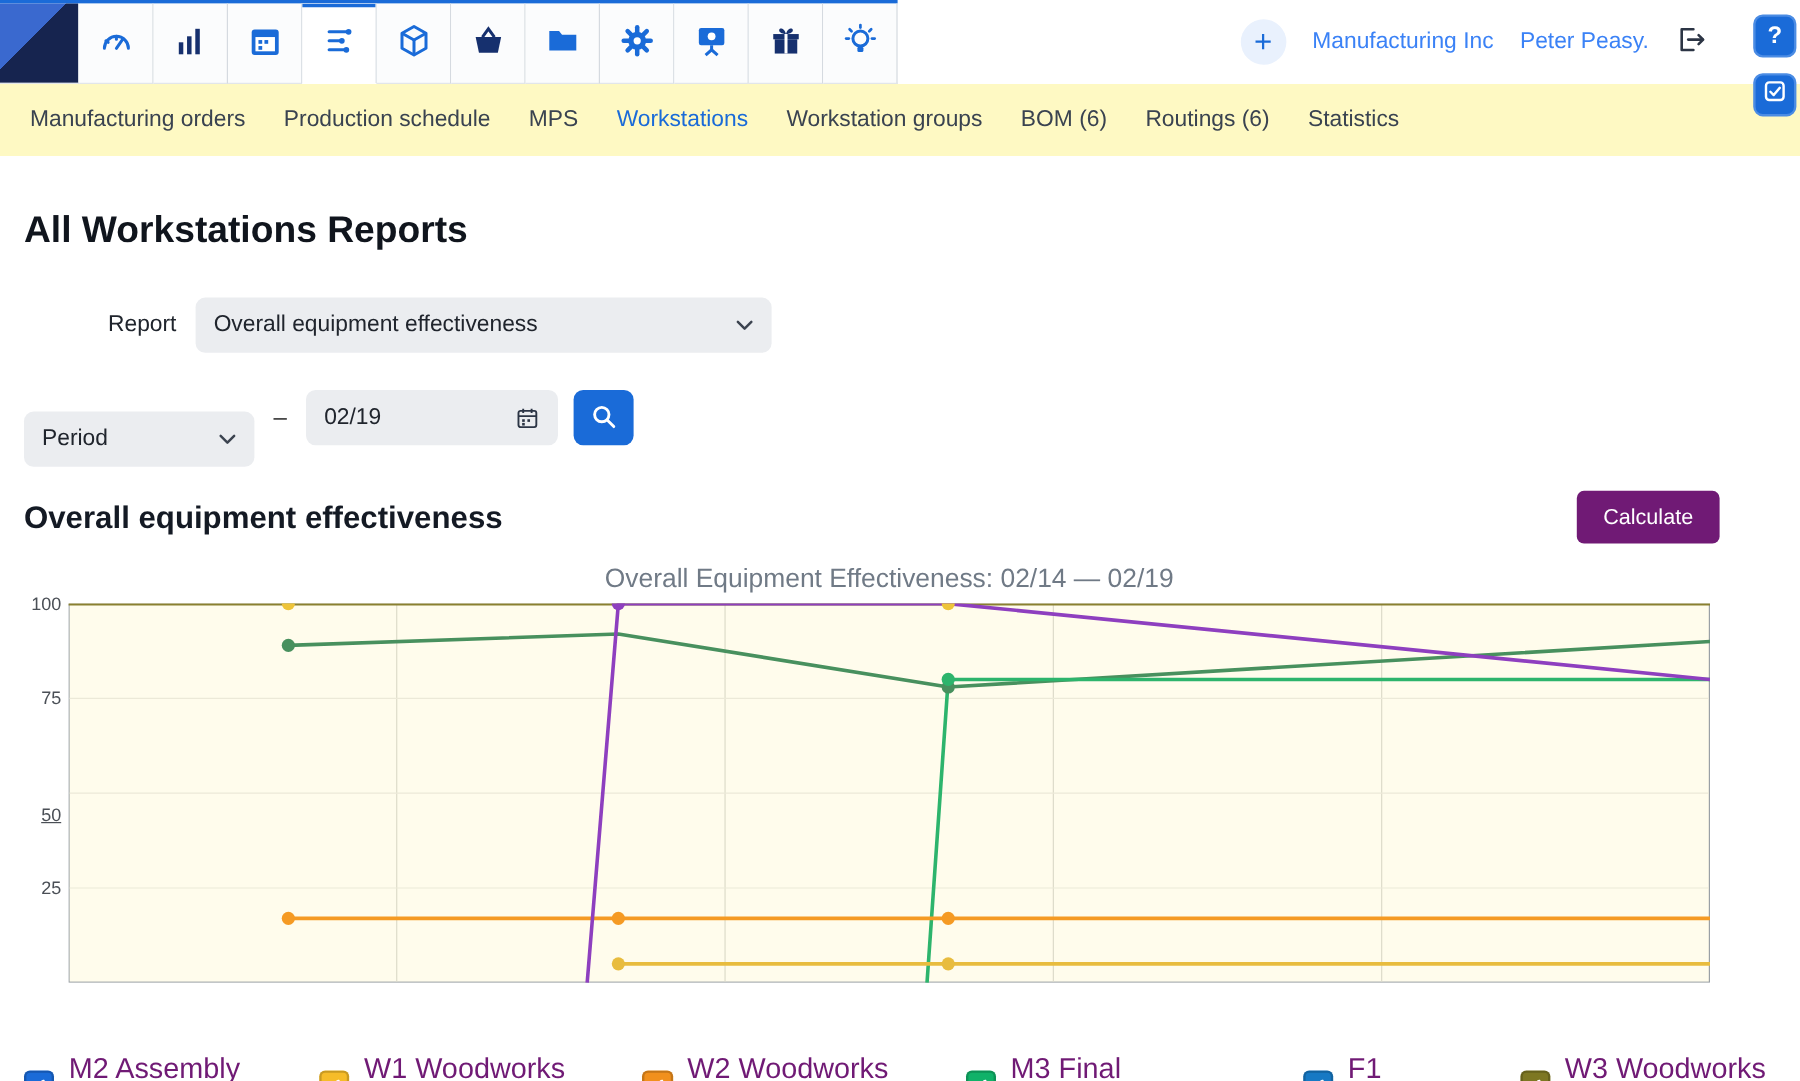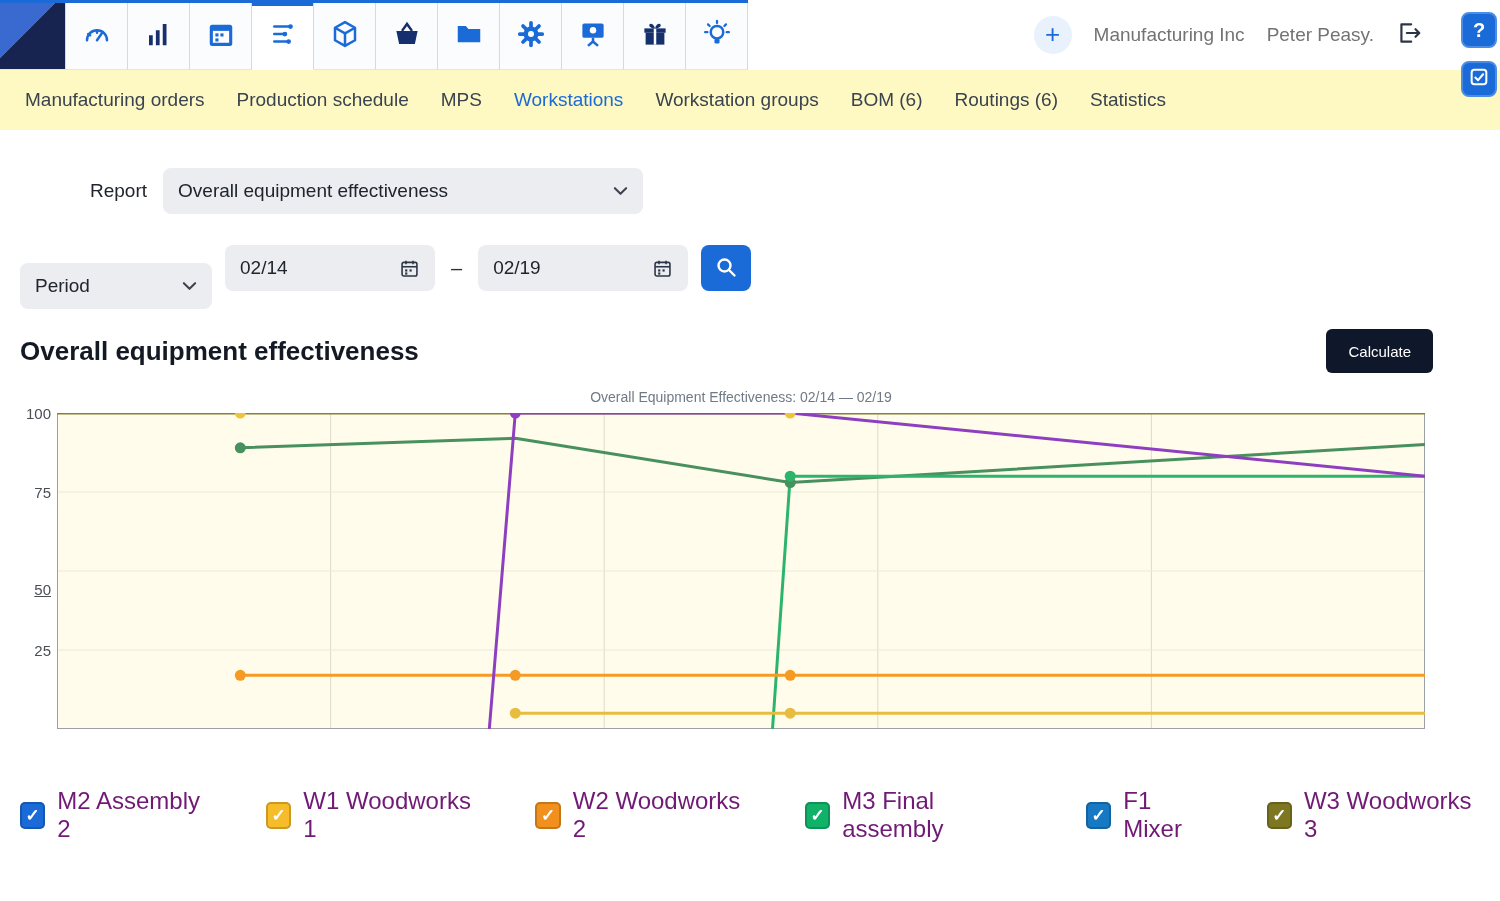--- a/index.html
+++ b/index.html
@@ -11,21 +11,21 @@
   .tiles { display:flex; border-top:3px solid #1a6bd8; }
   .tile { width:62px; height:67px; border-right:1px solid #d5dae0; border-bottom:1px solid #e2e6ea;
     display:flex; align-items:center; justify-content:center; background:#fbfcfd; cursor:pointer; }
   .tile svg { width:30px; height:30px; }
   .tile.active { background:#fff; border-bottom:1px solid #fff; box-shadow: inset 0 3px 0 #1a6bd8; }
   .tile.logo { width:66px; background:linear-gradient(135deg,#3a69cf 0%,#3a69cf 42%,#16244f 42%);
     border-right:1px solid #d5dae0; }
   .topbar-right { margin-left:auto; display:flex; align-items:center; gap:22px; padding-right:78px; }
   .add-btn { width:38px; height:38px; border-radius:50%; background:#e9f1fd; color:#1a6bd8;
     font-size:26px; line-height:36px; text-align:center; cursor:pointer; }
-  .company, .user { font-size:19px; color:#737373; cursor:pointer; }
+  .company, .user { font-size:19px; color:#3b82f6; cursor:pointer; }
   .logout svg { width:26px; height:26px; }
 
   .float-btns { position:absolute; top:12px; right:3px; display:flex; flex-direction:column; gap:13px; z-index:10; }
   .float-btn { width:36px; height:36px; background:#1a6bd8; border:2px solid #4b8ce4; border-radius:8px;
     color:#fff; font-size:20px; font-weight:bold; display:flex; align-items:center; justify-content:center; cursor:pointer; }
   .float-btn svg { width:22px; height:22px; }
 
   
   .nav { height:60px; background:#fef9c3; display:flex; align-items:center; padding:0 12px; gap:6px; }
   .nav-item { font-size:19px; color:#3a4350; padding:0 13px; cursor:pointer; white-space:nowrap; }
@@ -47,26 +47,26 @@
   .period-row { display:flex; align-items:center; gap:13px; margin-top:13px; }
   .period-select { width:192px;margin-top:36px; }
   .date-input { width:210px; }
   .dash { font-size:20px; color:#333; padding:0 3px; }
   .search-btn { width:50px; height:46px; background:#1a6bd8; border:none; border-radius:8px;
     display:flex; align-items:center; justify-content:center; cursor:pointer; }
   .search-btn svg { width:24px; height:24px; }
 
   .section-row { display:flex; align-items:center; justify-content:space-between; margin-top:20px; padding-right:47px; }
   h2 { font-size:26px; font-weight:700; color:#141a24; }
-  .calc-btn { height:44px; padding:0 22px; background:#0f172a; color:#fff; border:none;
-    border-radius:6px; font-size:15px; font-family:inherit; cursor:pointer;text-align:right; }
+  .calc-btn { height:44px; padding:0 22px; background:#701a75; color:#fff; border:none;
+    border-radius:6px; font-size:18px; font-family:inherit; cursor:pointer;text-align:right; }
 
   
   .chart-title { width:1368px; margin-left:37px; margin-top:16px; text-align:center;
-    font-size:14px; color:#707a86; }
+    font-size:22px; color:#707a86; }
   .plot-wrap { position:relative; margin-left:37px; margin-top:8px; width:1368px; }
   .ylabel { position:absolute; left:-36px; width:30px; text-align:right; font-size:15px; color:#4a4f56; }
   .plot { width:1368px; height:316px; }
   .legend { display:flex; justify-content:center; gap:56px; margin-top:58px; }
   .legend-item { display:flex; align-items:center; gap:12px; cursor:pointer; }
   .legend-cb { width:27px; height:27px; border-radius:5px; display:flex; align-items:center;
     justify-content:center; color:#fff; font-size:17px; font-weight:bold; box-shadow: inset 0 0 0 2px rgba(0,0,0,0.18); }
   .legend-label { font-size:24px; color:#701a75; }
 </style>
 </head>
@@ -202,53 +202,40 @@
     <span class="nav-item">Production schedule</span>
     <span class="nav-item">MPS</span>
     <span class="nav-item active">Workstations</span>
     <span class="nav-item">Workstation groups</span>
     <span class="nav-item">BOM (6)</span>
     <span class="nav-item">Routings (6)</span>
     <span class="nav-item">Statistics</span>
   </nav>
 
 <div class="main">
+  <h1>All Workstations Reports</h1>
 
   <div class="report-row">
     <span class="flabel">Report</span>
     <div class="select report-select">
       <span>Overall equipment effectiveness</span>
       <span class="chev">
           <svg viewBox="0 0 16 10">
             <path d="M2 2l6 6 6-6" stroke="#3c4450" stroke-width="2.2" fill="none" stroke-linecap="round" stroke-linejoin="round"></path>
           </svg>
         </span>
     </div>
   </div>
 
   <div class="period-row">
     <div class="select period-select">
       <span>Period</span>
       <span class="chev">
           <svg viewBox="0 0 16 10">
             <path d="M2 2l6 6 6-6" stroke="#3c4450" stroke-width="2.2" fill="none" stroke-linecap="round" stroke-linejoin="round"></path>
-          </svg>
-        </span>
-    </div>
-    <div class="date-input">
-      <span>02/14</span>
-      <span class="cal">
-          <svg viewBox="0 0 24 24" fill="none" stroke="#2c3545" stroke-width="1.8">
-            <rect x="3.5" y="5" width="17" height="15.5" rx="2"></rect>
-            <line x1="3.5" y1="10" x2="20.5" y2="10"></line>
-            <line x1="8" y1="3" x2="8" y2="7"></line>
-            <line x1="16" y1="3" x2="16" y2="7"></line>
-            <rect x="7" y="13" width="2.5" height="2.5" fill="#2c3545" stroke="none"></rect>
-            <rect x="12" y="13" width="2.5" height="2.5" fill="#2c3545" stroke="none"></rect>
-            <rect x="7" y="16.5" width="2.5" height="2.5" fill="#2c3545" stroke="none"></rect>
           </svg>
         </span>
     </div>
     <span class="dash">–</span>
     <div class="date-input">
       <span>02/19</span>
       <span class="cal">
           <svg viewBox="0 0 24 24" fill="none" stroke="#2c3545" stroke-width="1.8">
             <rect x="3.5" y="5" width="17" height="15.5" rx="2"></rect>
             <line x1="3.5" y1="10" x2="20.5" y2="10"></line>

